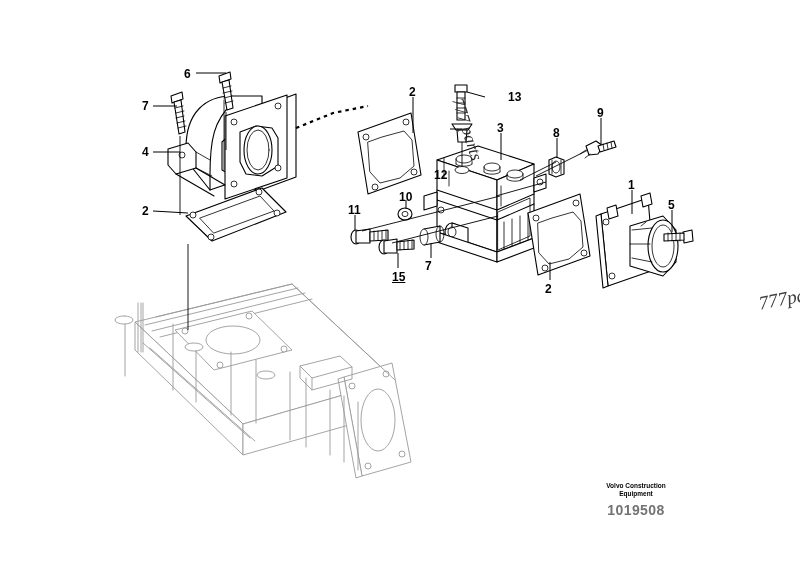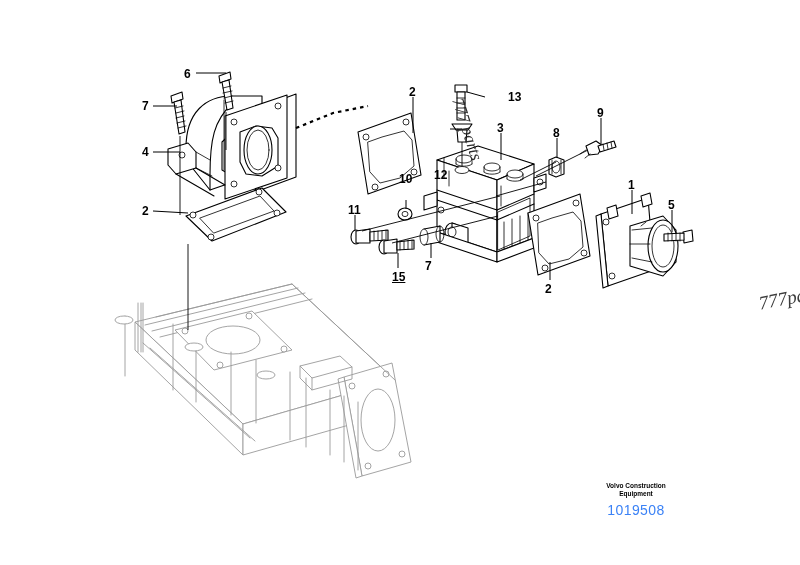--- a/index.html
+++ b/index.html
@@ -45,22 +45,22 @@
   .footer-company {
     font-family: "Liberation Sans", sans-serif;
     font-size: 6.5px;
     font-weight: bold;
     color: #000000;
     line-height: 1.25;
   }
   .footer-partno {
     font-family: "Liberation Sans", sans-serif;
     font-size: 14px;
-    font-weight: normal;
-    color: #3b82f6;
+    font-weight: bold;
+    color: #737373;
     letter-spacing: 0.4px;
     margin-top: 4px;
   }
   #watermark-side {
     position: absolute;
     left: 757px;
     top: 293px;
     font-family: "Liberation Serif", serif;
     font-size: 19px;
     font-style: italic;
@@ -386,21 +386,21 @@
   <div class="callout" style="left:142px; top:146px;">4</div>
   <div class="callout" style="left:142px; top:205px;">2</div>
   <div class="callout" style="left:409px; top:86px;">2</div>
   <div class="callout" style="left:508px; top:91px;">13</div>
   <div class="callout" style="left:434px; top:123px;margin-top:46px;">12</div>
   <div class="callout" style="left:497px; top:122px;">3</div>
   <div class="callout" style="left:553px; top:127px;">8</div>
   <div class="callout" style="left:597px; top:107px;">9</div>
   <div class="callout" style="left:628px; top:179px;">1</div>
   <div class="callout" style="left:668px; top:199px;">5</div>
-  <div class="callout" style="left:399px; top:173px;">10</div>
+  <div class="callout" style="left:399px; top:191px;">10</div>
   <div class="callout" style="left:348px; top:204px;">11</div>
   <div class="callout" style="left:425px; top:260px;">7</div>
   <div class="callout" style="left:392px; top:271px;text-decoration:underline;">15</div>
   <div class="callout" style="left:545px; top:283px;">2</div>
 
   <svg style="position:absolute;left:0;top:0;width:800px;height:565px;pointer-events:none;" viewBox="0 0 800 565">
     <text id="wm-diag" x="452" y="100" transform="rotate(72 452 100)" font-family="Liberation Serif, serif" font-size="17" font-style="italic" fill="#222" opacity="0.95">777 parts</text>
   </svg>
 
   <div id="watermark-side">777pa</div>

